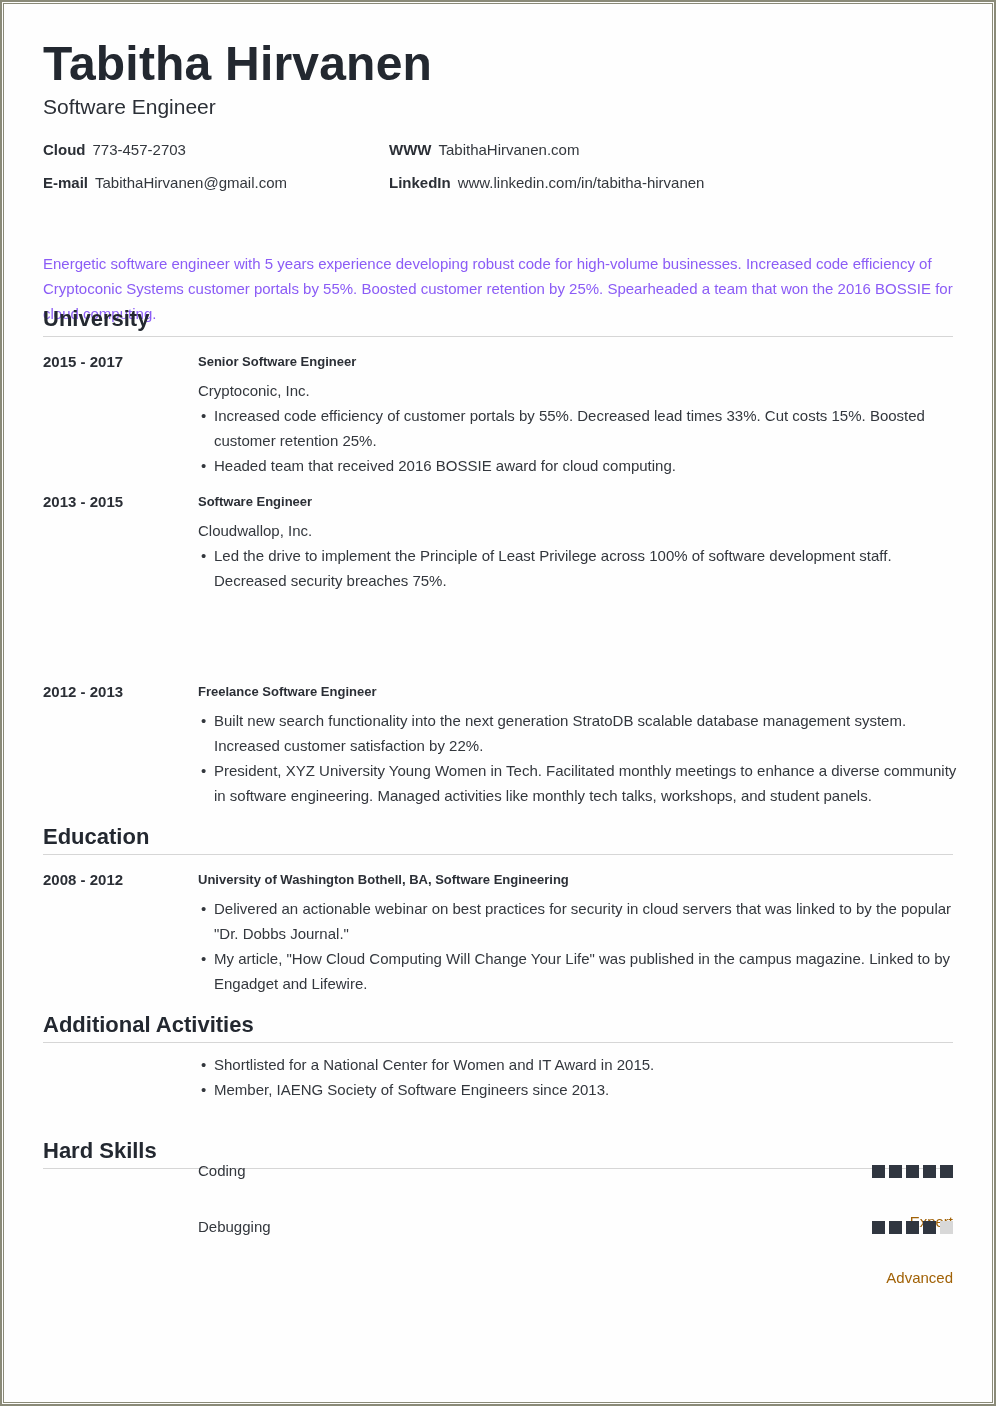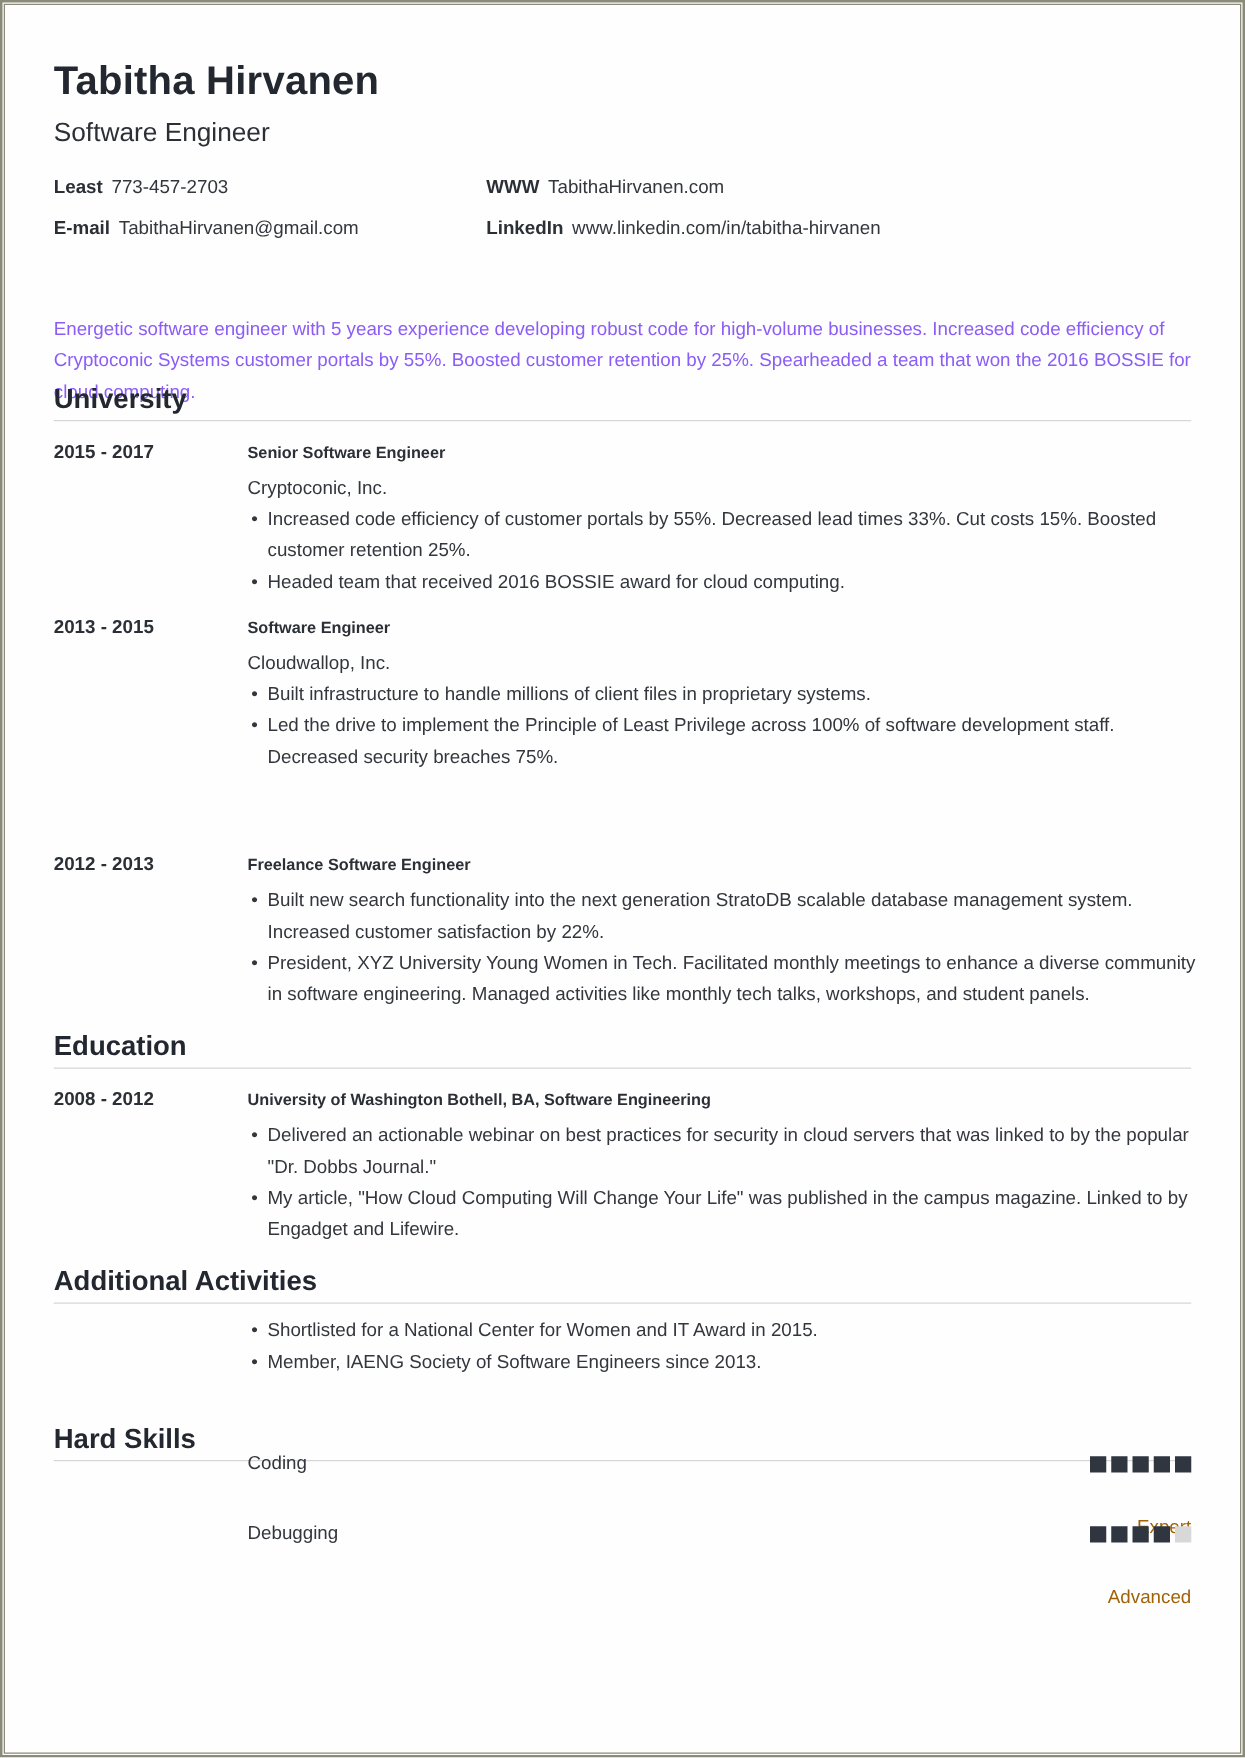--- a/index.html
+++ b/index.html
@@ -17,21 +17,21 @@
   .frame-inner {
     position: absolute; left: 3px; top: 3px; width: 990px; height: 1400px;
     border: 1px solid #8a8a78;
     background: #fefefe;
   }
   .page {
     position: absolute; left: 43px; top: 0; width: 910px;
   }
   .name {
     position: absolute; top: 41px; left: 0;
-    font-size: 32px; font-weight: bold; color: #232830; letter-spacing: 0.2px;
+    font-size: 48px; font-weight: bold; color: #232830; letter-spacing: 0.2px;
     line-height: 46px;
   }
   .subtitle {
     position: absolute; top: 94px; left: 0;
     font-size: 21px; color: #2b2f36; line-height: 26px;
   }
   .contact {
     position: absolute; left: 0; font-size: 15px; line-height: 18px; color: #33373d;
     white-space: nowrap;
   }
@@ -88,21 +88,21 @@
 
 <div class="frame-outer"></div>
 <div class="frame-inner"></div>
 
 <div class="page">
 
   <div class="name">Tabitha Hirvanen</div>
   <div class="subtitle">Software Engineer</div>
 
   <div class="contact" style="top:141px;">
-    <b>Least</b><span>773-457-2703</span>
+    <b>Cloud</b><span>773-457-2703</span>
   </div>
   <div class="contact" style="top:141px; left:346px;">
     <b>WWW</b><span>TabithaHirvanen.com</span>
   </div>
   <div class="contact" style="top:174px;">
     <b>E-mail</b><span>TabithaHirvanen@gmail.com</span>
   </div>
   <div class="contact" style="top:174px; left:346px;">
     <b>LinkedIn</b><span>www.linkedin.com/in/tabitha-hirvanen</span>
   </div>
@@ -119,21 +119,20 @@
       <li>Increased code efficiency of customer portals by 55%. Decreased lead times 33%. Cut costs 15%. Boosted customer retention 25%.</li>
       <li>Headed team that received 2016 BOSSIE award for cloud computing.</li>
     </ul>
   </div>
 
   <div class="entry" style="top:493px;">
     <div class="date">2013 - 2015</div>
     <div class="role">Software Engineer</div>
     <div class="company" style="top:29px;">Cloudwallop, Inc.</div>
     <ul class="bullets" style="top:50px;">
-      <li>Built infrastructure to handle millions of client files in proprietary systems.</li>
       <li>Led the drive to implement the Principle of Least Privilege across 100% of software development staff. Decreased security breaches 75%.</li>
     </ul>
   </div>
 
   <div class="entry" style="top:683px;">
     <div class="date">2012 - 2013</div>
     <div class="role">Freelance Software Engineer</div>
     <ul class="bullets" style="top:25px;">
       <li>Built new search functionality into the next generation StratoDB scalable database management system. Increased customer satisfaction by 22%.</li>
       <li>President, XYZ University Young Women in Tech. Facilitated monthly meetings to enhance a diverse community in software engineering. Managed activities like monthly tech talks, workshops, and student panels.</li>

